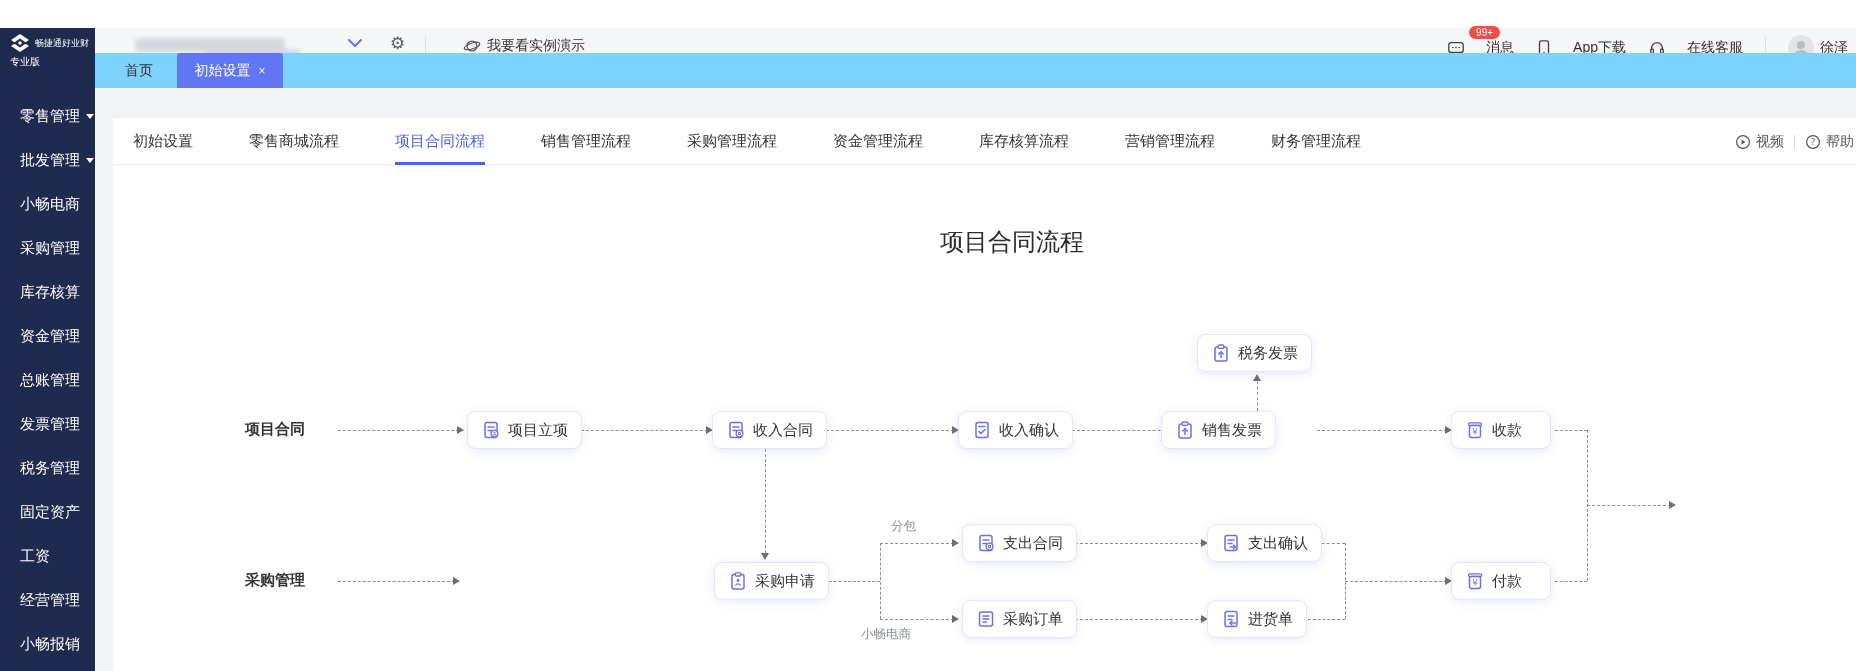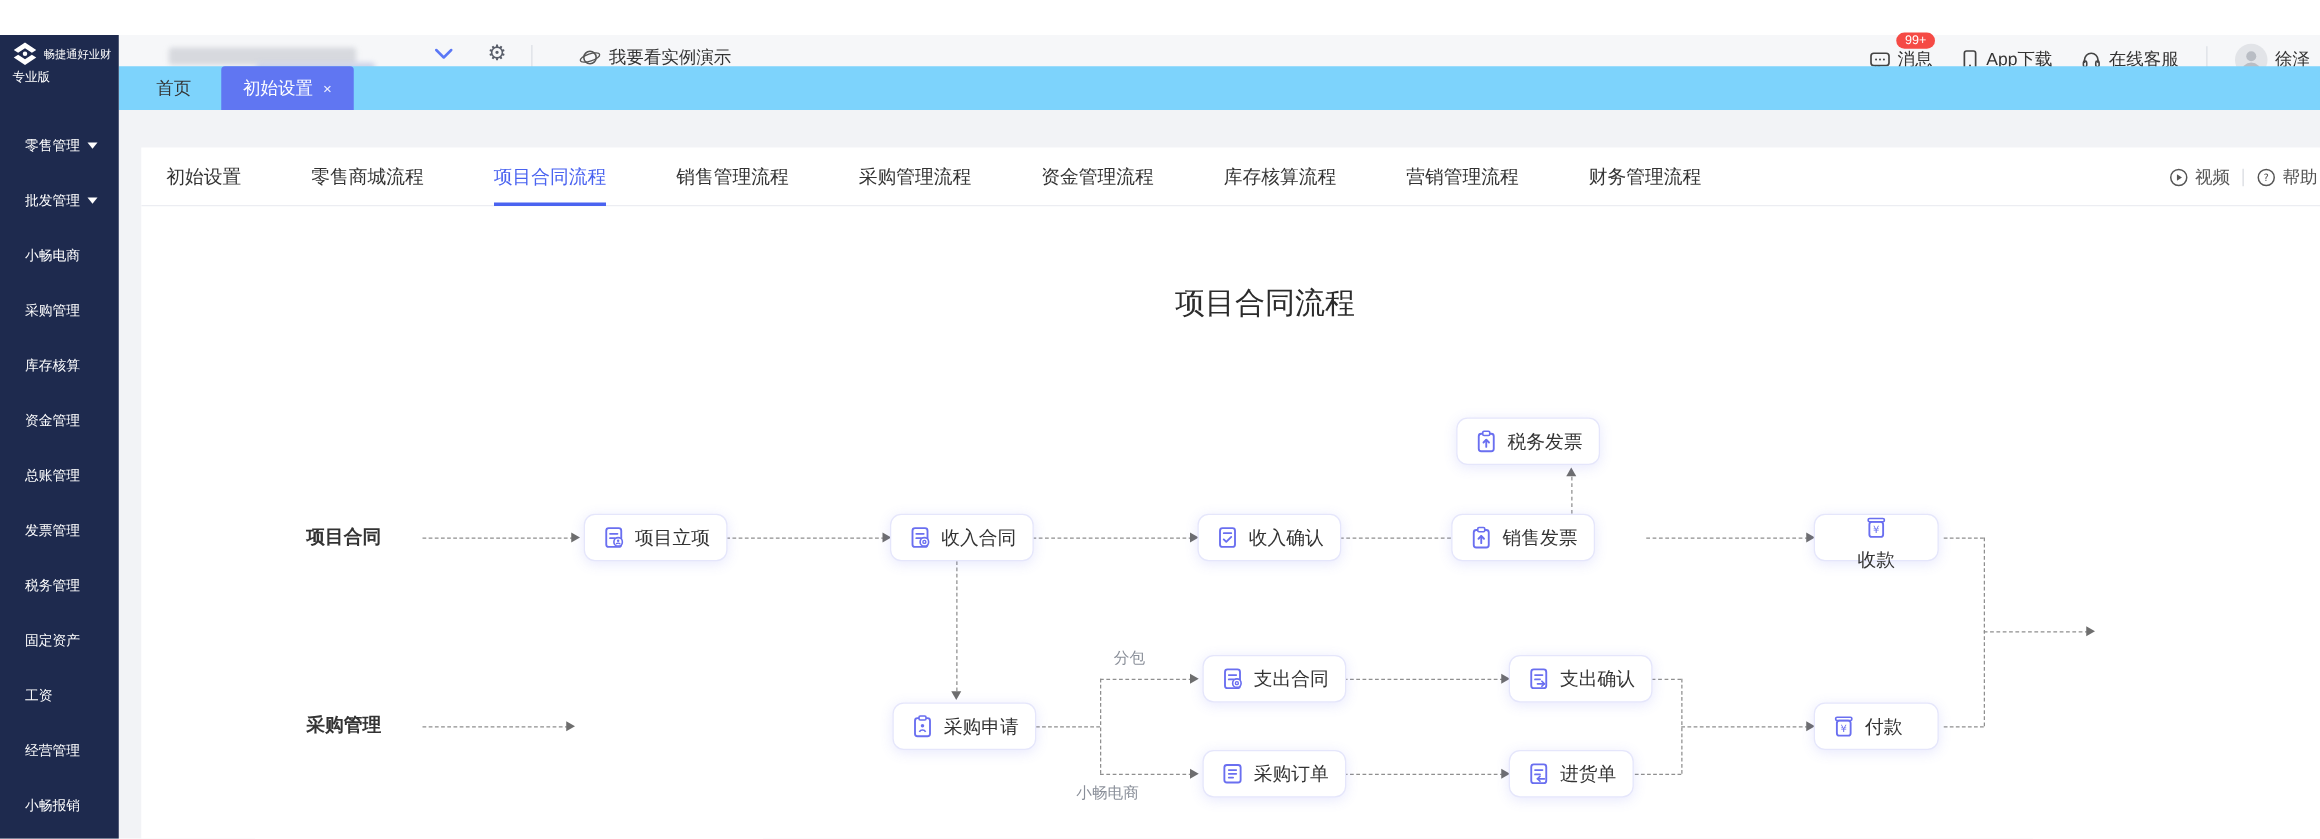--- a/index.html
+++ b/index.html
@@ -12,38 +12,38 @@
 
   
   .sidebar { position:absolute; left:0; top:28px; width:95px; height:643px; background:#1e2a4e; z-index:5; }
   .logo-box { position:relative; height:44px; padding:4px 24px 0 8px; color:#fff; }
   .logo-row { display:flex; align-items:center; gap:3px; }
   .logo-glyph { width:24px; height:22px; flex:0 0 auto; }
   .logo-text { font-size:9px; color:#fff; white-space:nowrap; letter-spacing:0; }
   .edition { font-size:10px; color:#fff; margin-top:1px; padding-left:2px; }
   .side-list { margin-top:22px; }
   .side-item { height:44px; display:flex; align-items:center; padding-left:20px;
-    color:#fff; font-size:11px; cursor:pointer; white-space:nowrap; }
+    color:#fff; font-size:15px; cursor:pointer; white-space:nowrap; }
   .side-item .caret { margin-left:6px; width:0; height:0; border-left:4px solid transparent;
     border-right:4px solid transparent; border-top:5px solid #fff; }
 
   
   .topbar { position:absolute; left:95px; top:28px; width:1761px; height:40px; background:#f6f7f9; }
   .company-select { position:absolute; left:35px; top:6px; width:270px; height:28px;
     border-bottom:1px solid #d9dce2; cursor:pointer; }
   .redact { position:absolute; background:#d7d9de; filter:blur(2px); border-radius:3px; }
   .r1 { left:5px; top:4px; width:150px; height:14px; }
   .r2 { left:75px; top:16px; width:95px; height:10px; background:#cdd3e8; }
   .chevron-down { position:absolute; left:252px; top:10px; width:16px; height:10px; cursor:pointer; }
   .gear-btn { position:absolute; left:295px; top:5px; font-size:17px; color:#5a5f6b; cursor:pointer; }
   .tb-divider { position:absolute; top:8px; width:1px; height:22px; background:#dcdfe5; }
   .demo-link { position:absolute; left:368px; top:9px; display:flex; align-items:center; gap:6px;
     font-size:14px; color:#333; cursor:pointer; }
   .tb-right { position:absolute; right:8px; top:0; height:40px; display:flex; align-items:center; gap:22px; }
-  .tb-item { position:relative; display:flex; align-items:flex-start; gap:5px; font-size:14px; color:#333; cursor:pointer; }
+  .tb-item { position:relative; display:flex; align-items:flex-start; gap:21px; font-size:14px; color:#333; cursor:pointer; }
   .badge { position:absolute; top:-13px; left:22px; background:#f54a45; color:#fff; font-size:10px;
     padding:1px 7px; border-radius:9px; white-space:nowrap; }
   .avatar { width:26px; height:26px; border-radius:50%; background:#e2e4e8; overflow:hidden; flex:0 0 auto; }
   .user-wrap { display:flex; align-items:center; gap:6px; }
 
   
   .wtab-row { position:absolute; left:95px; top:53px; width:1761px; height:35px; background:#7dd3fc; }
   .wtab-home { position:absolute; left:30px; top:0; height:35px; display:flex; align-items:center;
     font-size:14px; color:#333; cursor:pointer; }
   .wtab-active { position:absolute; left:82px; top:0; height:35px; width:106px; background:#6076f2;
@@ -337,27 +337,27 @@
             <use href="#sym-doc-check"></use>
           </svg>
           <span>收入确认</span>
         </div>
         <div class="node" style="left: 1048px; top: 293px; min-width: 104px;">
           <svg class="icon-svg" viewBox="0 0 20 20">
             <use href="#sym-invoice"></use>
           </svg>
           <span>销售发票</span>
         </div>
-        <div class="node" style="left: 1052px; top: 216px; min-width: 104px;">
+        <div class="node" style="left: 1084px; top: 216px; min-width: 104px;">
           <svg class="icon-svg" viewBox="0 0 20 20">
             <use href="#sym-invoice"></use>
           </svg>
           <span>税务发票</span>
         </div>
-        <div class="node" style="left: 1338px; top: 293px; min-width: 100px; flex-direction: column;">
+        <div class="node" style="left: 1338px; top: 293px; min-width: 100px;">
           <svg class="icon-svg" viewBox="0 0 20 20">
             <use href="#sym-money-in"></use>
           </svg>
           <span>收款</span>
         </div>
         <div class="node" style="left: 601px; top: 444px; min-width: 106px;">
           <svg class="icon-svg" viewBox="0 0 20 20">
             <use href="#sym-clipboard-person"></use>
           </svg>
           <span>采购申请</span>

